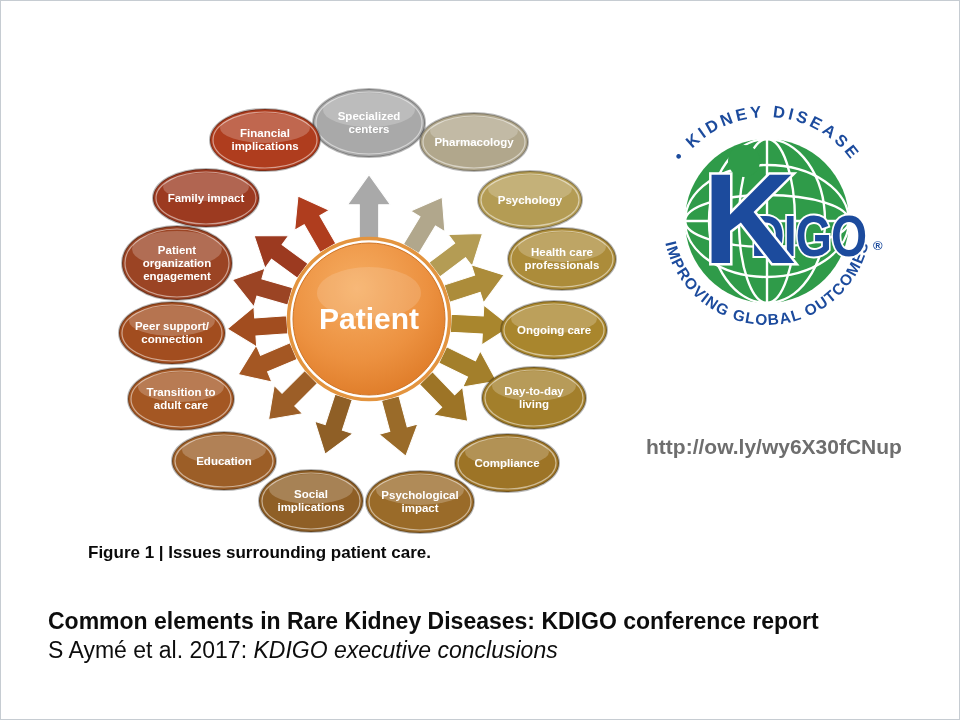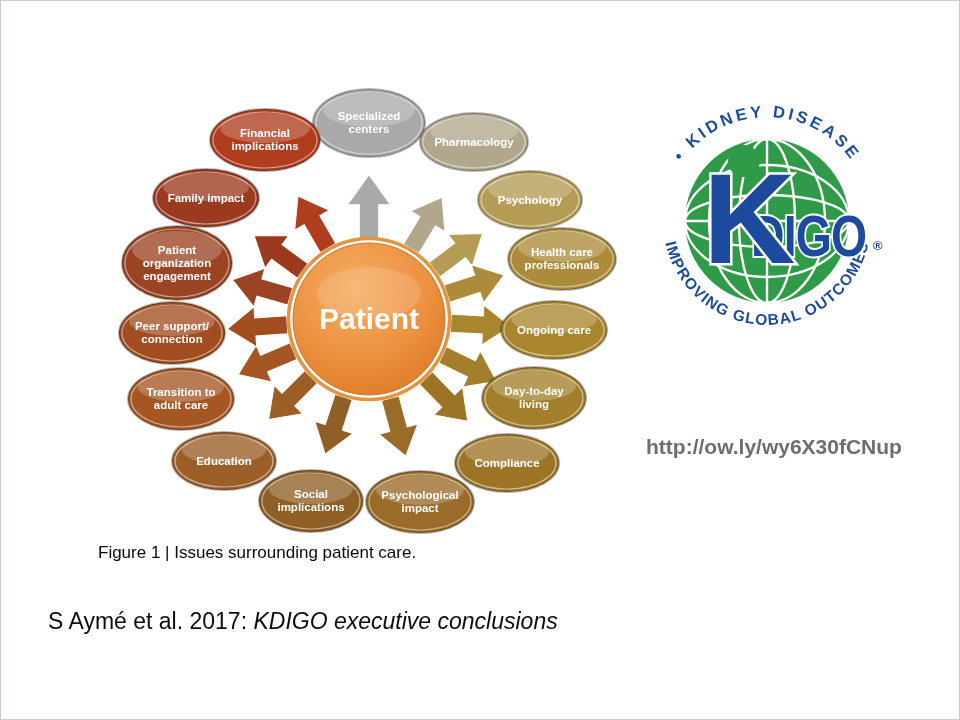--- a/index.html
+++ b/index.html
@@ -8,22 +8,22 @@
          font-family:"Liberation Sans",sans-serif;}
   .diagram{position:absolute;left:0;top:0;width:960px;height:720px;}
   .logo{position:absolute;left:638px;top:95px;width:260px;height:250px;}
   .diagram text,.logo text{font-family:"Liberation Sans",sans-serif;}
   .node-label{fill:#ffffff;font-size:11.5px;font-weight:bold;text-anchor:middle;}
   .center-label{fill:#ffffff;font-size:30px;font-weight:bold;text-anchor:middle;}
   .arc-text{font-size:16.5px;font-weight:bold;letter-spacing:3.2px;}
   .arc-text-bottom{font-size:15.5px;font-weight:bold;letter-spacing:1.2px;}
   .url-text{position:absolute;left:628px;top:434px;width:290px;text-align:center;
             font-size:21px;font-weight:bold;color:#6e6e6e;}
-  .figure-caption{position:absolute;left:97px;top:542px;font-size:17px;
-                  font-weight:normal;color:#0a0a0a;}
+  .figure-caption{position:absolute;left:87px;top:542px;font-size:17px;
+                  font-weight:bold;color:#0a0a0a;}
   .title-block{position:absolute;left:47px;top:606px;color:#0d0d0d;}
   .title-line{font-size:23px;font-weight:bold;line-height:29px;}
   .citation-line{font-size:23px;line-height:29px;}
   .citation-line .it{font-style:italic;margin-top:48px;}
 </style>
 </head>
 <body>
 
 <div class="slide">
 
@@ -176,16 +176,17 @@
     <text transform="translate(112,160) scale(0.8 1)" font-size="58" font-weight="bold" letter-spacing="-1" stroke="#ffffff" stroke-width="4" paint-order="stroke" fill="#1c4b9d">DIGO</text>
     <text x="64" y="167" font-size="128" font-weight="bold" stroke="#ffffff" stroke-width="5" paint-order="stroke" fill="#1c4b9d">K</text>
     <text x="234" y="154" font-size="13" font-weight="bold" fill="#1c4b9d">®</text>
   </svg>
 
   <div class="url-text">http://ow.ly/wy6X30fCNup</div>
 
   <div class="figure-caption">Figure 1 | Issues surrounding patient care.</div>
 
   <div class="title-block">
+    <div class="title-line">Common elements in Rare Kidney Diseases: KDIGO conference report</div>
     <div class="citation-line"><span>S Aymé et al. 2017: </span><span class="it">KDIGO executive conclusions</span></div>
   </div>
 
 </div>
 
 </body></html>

